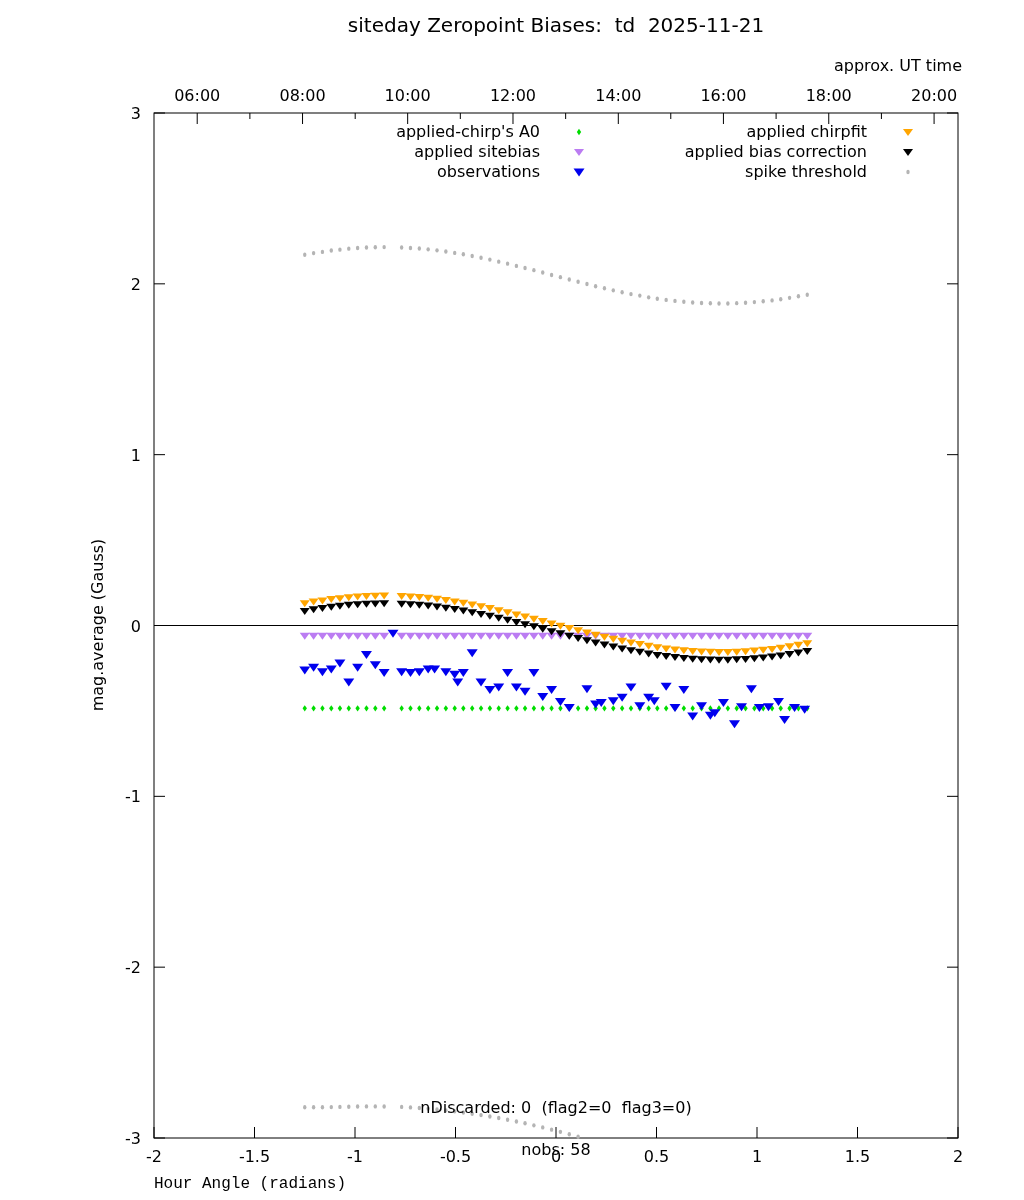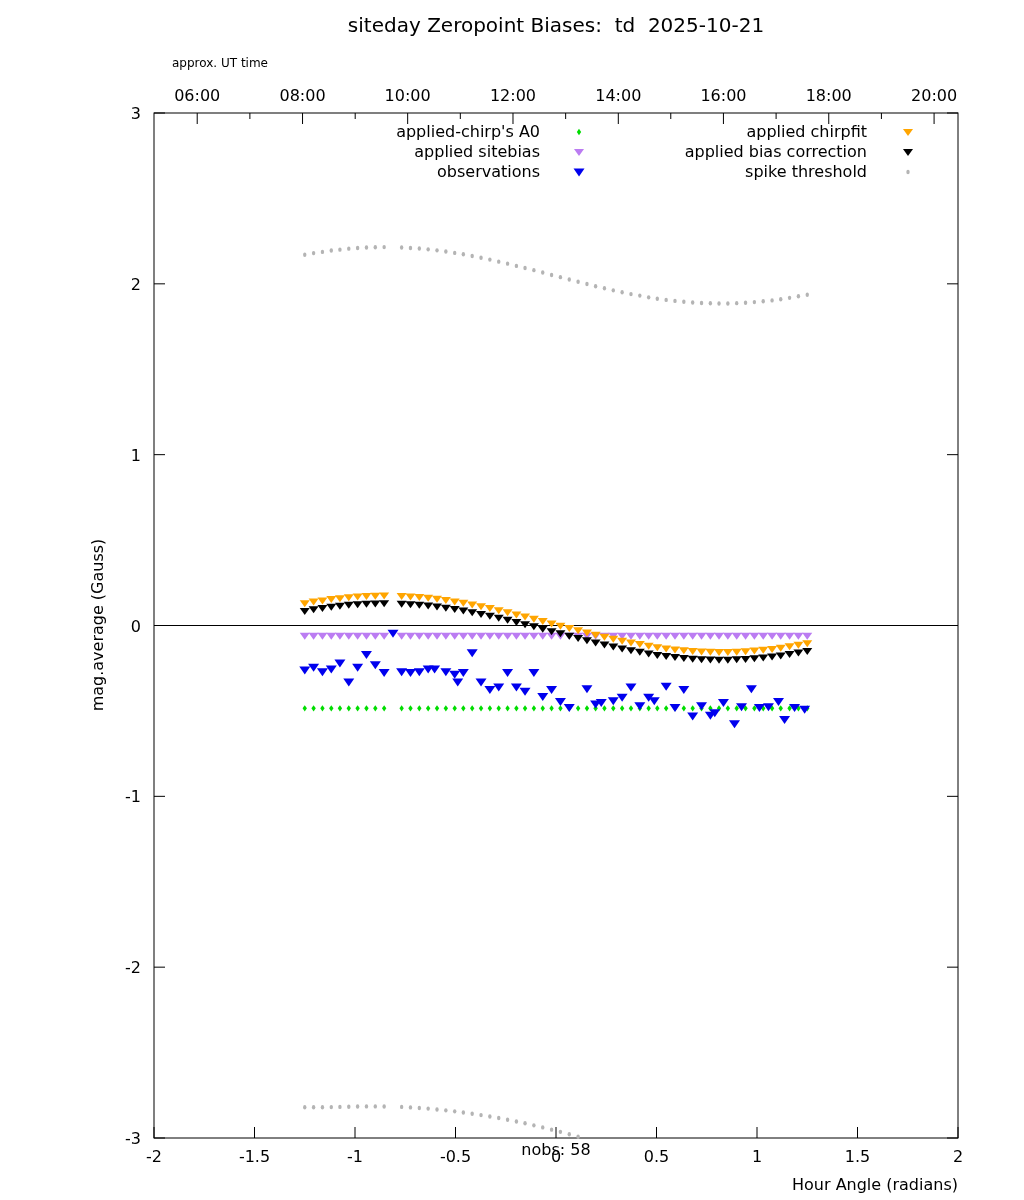--- a/index.html
+++ b/index.html
@@ -1,21 +1,21 @@
 <!DOCTYPE html>
 <html><head>
 <meta charset="utf-8">
 <style>
   html,body{margin:0;padding:0;background:#fff;}
   .page{position:relative;width:1024px;height:1200px;background:#ffffff;
         font-family:"DejaVu Sans","Liberation Sans",sans-serif;color:#000;overflow:hidden;}
   .abs{position:absolute;white-space:pre;}
   .title{top:13px;left:154px;width:804px;text-align:center;font-size:20px;}
-  .x2label{top:56px;left:172px;width:804px;text-align:left;font-size:12px;}
-  .xlabel{top:1175px;left:154px;width:804px;text-align:right;font-size:16px;}
+  .x2label{top:56px;left:158px;width:804px;text-align:right;font-size:16px;}
+  .xlabel{top:1175px;left:154px;width:804px;text-align:left;font-size:16px;font-family:Liberation Mono, monospace;}
   .ylabel{left:97px;top:625px;font-size:16px;transform:translate(-50%,-50%) rotate(-90deg);}
   .nobs{top:1140px;left:556px;transform:translateX(-50%);font-size:16px;}
   .ndisc{top:1098px;left:556px;transform:translateX(-50%);font-size:16px;}
   svg{position:absolute;left:0;top:0;}
 </style>
 </head>
 <body>
 
 <div class="page">
   <svg id="plot" width="1024" height="1200">
@@ -497,18 +497,19 @@
         <path fill="#0000ee" d="M736.023,703.1458333333334L747.023,703.1458333333334L741.523,711.1458333333334Z"></path>
         <path fill="#0000ee" d="M745.872,685.2083333333334L756.872,685.2083333333334L751.372,693.2083333333334Z"></path>
         <path fill="#0000ee" d="M753.912,704L764.912,704L759.412,712Z"></path>
         <path fill="#0000ee" d="M762.957,703.1458333333334L773.957,703.1458333333334L768.457,711.1458333333334Z"></path>
         <path fill="#0000ee" d="M773.0070000000001,698.0208333333334L784.0070000000001,698.0208333333334L778.5070000000001,706.0208333333334Z"></path>
         <path fill="#0000ee" d="M779.037,715.9583333333334L790.037,715.9583333333334L784.537,723.9583333333334Z"></path>
         <path fill="#0000ee" d="M789.0870000000001,704L800.0870000000001,704L794.5870000000001,712Z"></path>
         <path fill="#0000ee" d="M799.1370000000001,705.7083333333334L810.1370000000001,705.7083333333334L804.6370000000001,713.7083333333334Z"></path>
       </g>
     </svg>
-  <div class="abs title">siteday Zeropoint Biases:  td  2025-10-21</div>
+  <div class="abs title">siteday Zeropoint Biases:  td  2025-11-21</div>
   <div class="abs x2label">approx. UT time</div>
   <div class="abs ylabel">mag.average (Gauss)</div>
   <div class="abs nobs">nobs: 58</div>
+  <div class="abs ndisc">nDiscarded: 0  (flag2=0  flag3=0)</div>
   <div class="abs xlabel">Hour Angle (radians)</div>
 </div>
 
 </body></html>

